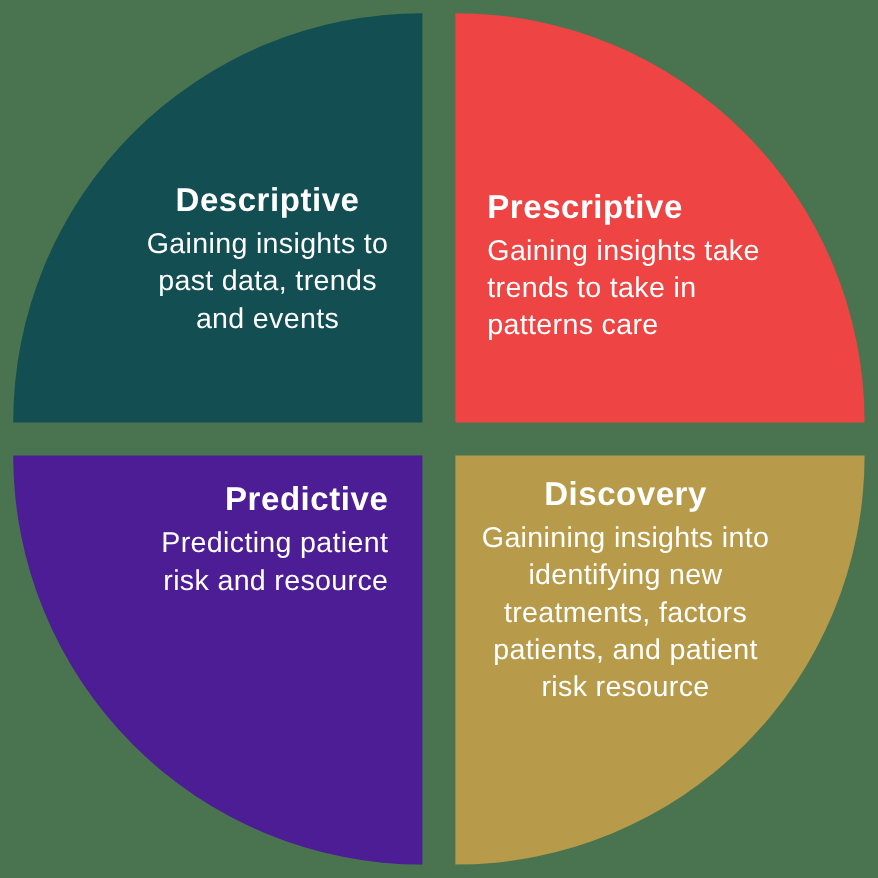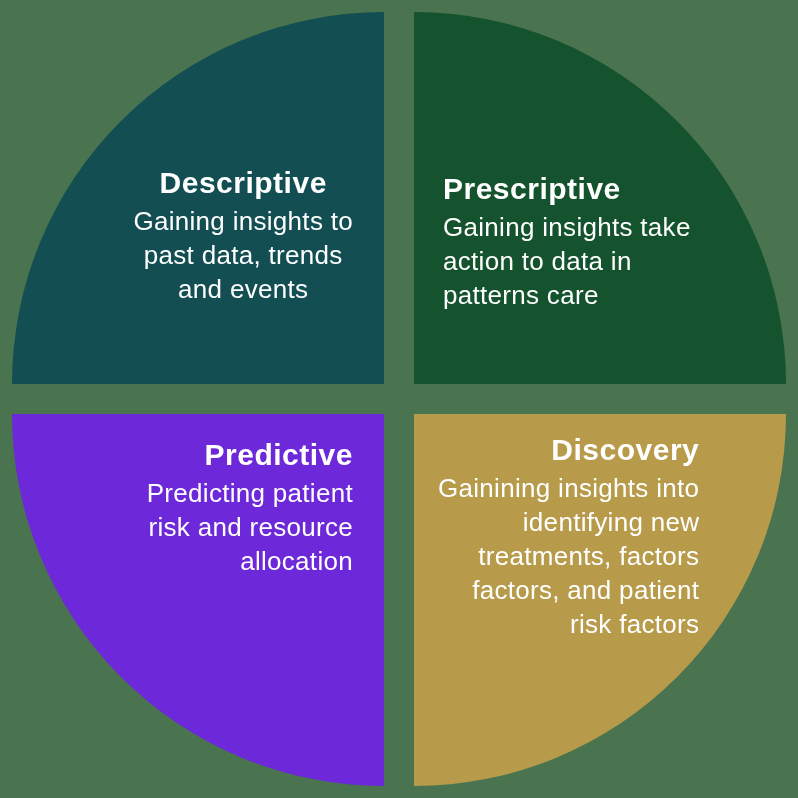--- a/index.html
+++ b/index.html
@@ -21,21 +21,21 @@
   .quadrant.bl { left: 12px;  top: 414px; border-bottom-left-radius: 100%; }
   .quadrant.br { left: 414px; top: 414px; border-bottom-right-radius: 100%; }
 
   .text-block {
     position: absolute;
     color: #ffffff;
   }
   .tl .text-block { top: 150px; right: 31px; text-align: center; }
   .tr .text-block { top: 156px; left: 29px;  text-align: left; }
   .bl .text-block { top: 20px;  right: 31px; text-align: right; }
-  .br .text-block { top: 15px;  left: 24px;  text-align: right; }
+  .br .text-block { top: 15px;  left: 24px;  text-align: center; }
 
   .q-title {
     font-size: 30px;
     font-weight: 800;
     line-height: 42px;
     letter-spacing: 0.5px;
     white-space: nowrap;
   }
   .q-line {
     font-size: 26px;
@@ -52,42 +52,41 @@
 
   <div class="quadrant tl" style="background-color: rgb(18, 78, 82);">
     <div class="text-block">
       <div class="q-title">Descriptive</div>
       <div class="q-line">Gaining insights to</div>
       <div class="q-line">past data, trends</div>
       <div class="q-line">and events</div>
     </div>
   </div>
 
-  <div class="quadrant tr" style="background-color: #14532d;">
+  <div class="quadrant tr" style="background-color: #ef4444;">
     <div class="text-block">
       <div class="q-title">Prescriptive</div>
       <div class="q-line">Gaining insights take</div>
-      <div class="q-line">action to data in</div>
+      <div class="q-line">trends to take in</div>
       <div class="q-line">patterns care</div>
     </div>
   </div>
 
-  <div class="quadrant bl" style="background-color: #6d28d9;">
+  <div class="quadrant bl" style="background-color: #4c1d95;">
     <div class="text-block">
       <div class="q-title">Predictive</div>
       <div class="q-line">Predicting patient</div>
       <div class="q-line">risk and resource</div>
-      <div class="q-line">allocation</div>
     </div>
   </div>
 
   <div class="quadrant br" style="background-color: rgb(183, 155, 74);">
     <div class="text-block">
       <div class="q-title">Discovery</div>
       <div class="q-line">Gainining insights into</div>
       <div class="q-line">identifying new</div>
       <div class="q-line">treatments, factors</div>
-      <div class="q-line">factors, and patient</div>
-      <div class="q-line">risk factors</div>
+      <div class="q-line">patients, and patient</div>
+      <div class="q-line">risk resource</div>
     </div>
   </div>
 
 </div>
 
 </body></html>

